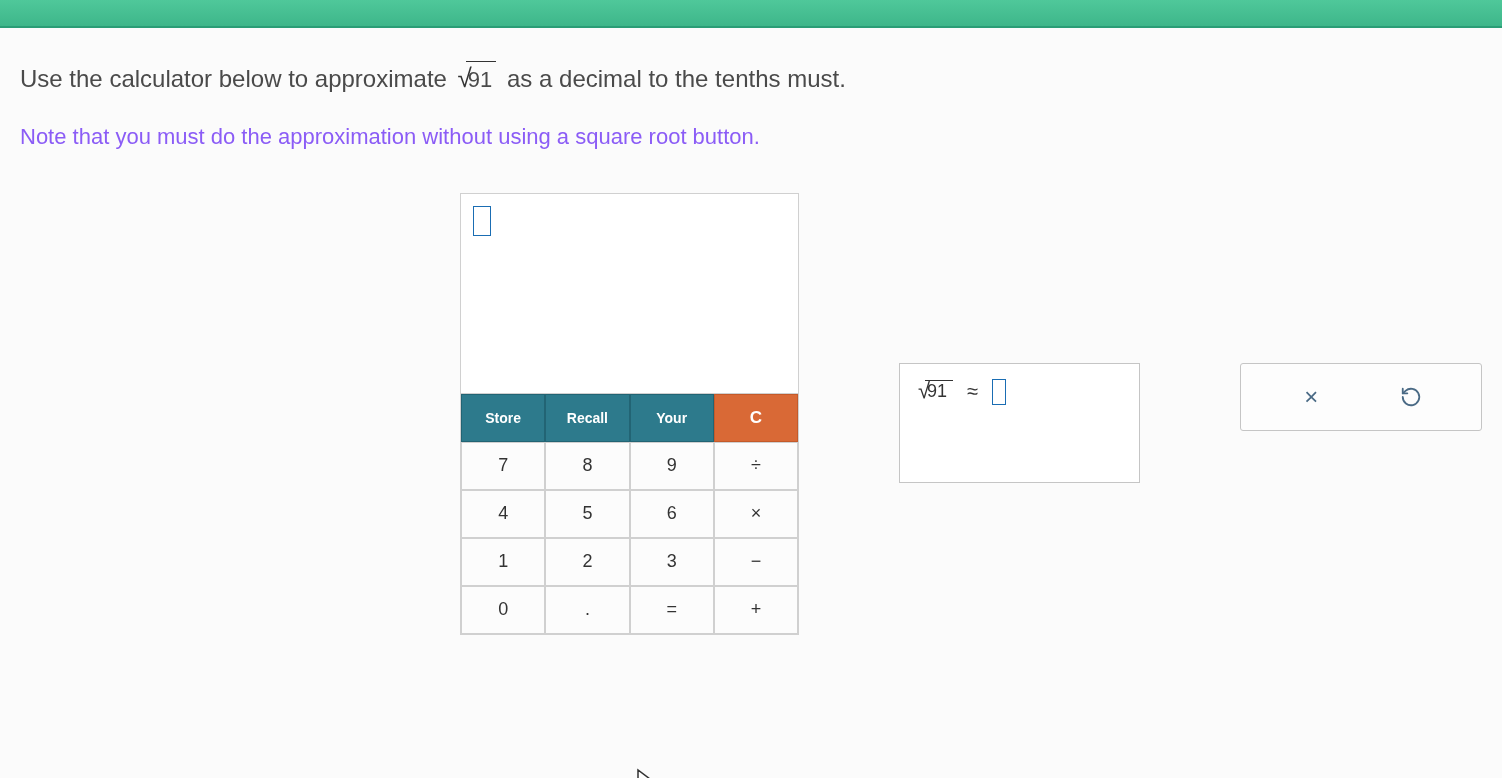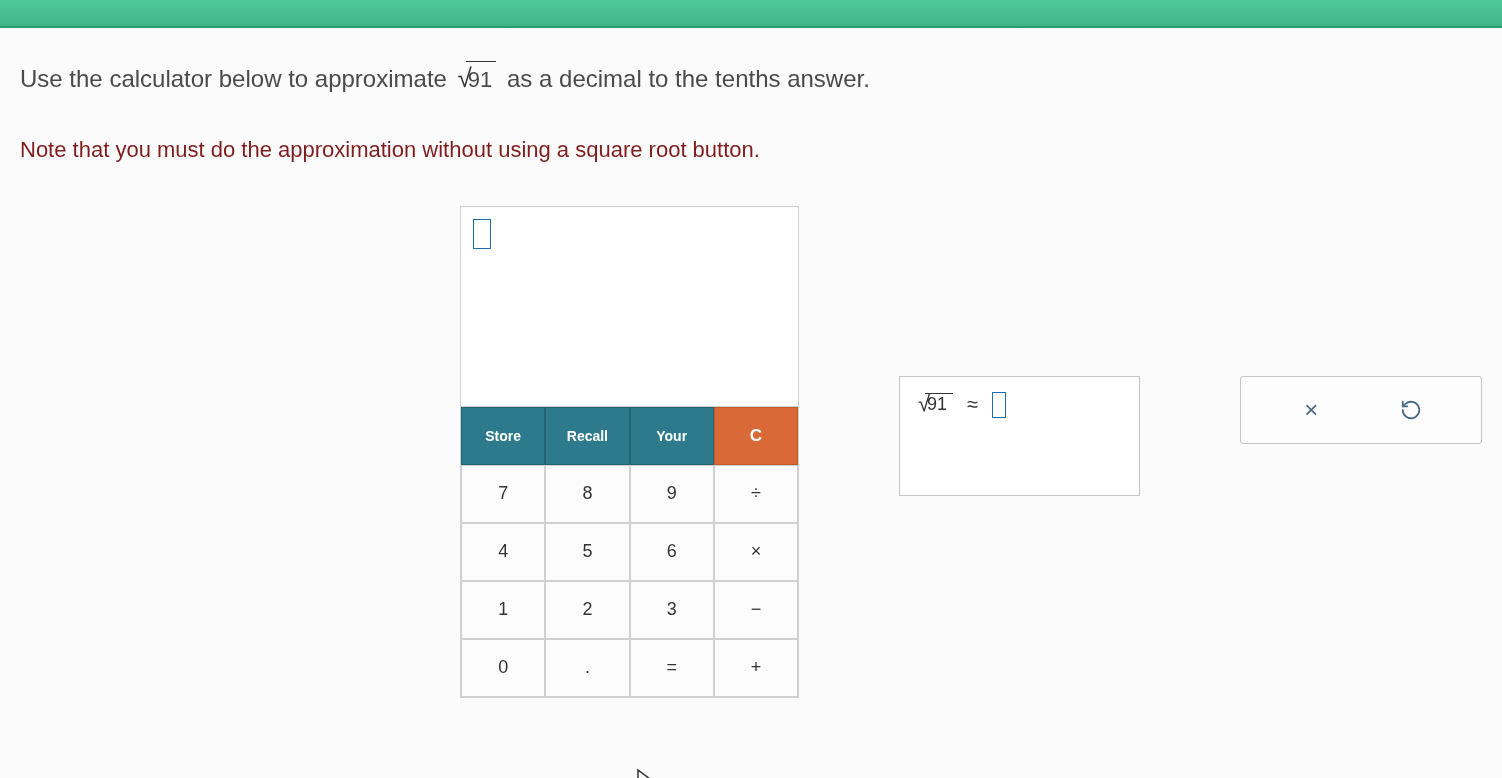--- a/index.html
+++ b/index.html
@@ -22,41 +22,41 @@
     .content-area {
       background: #fbfbfb;
       padding: 30px 20px;
       min-height: 750px;
       position: relative;
     }
     .question-text {
       font-size: 24px;
       color: #4a4a4a;
       line-height: 1.6;
-      margin-bottom: 33px;
+      margin-bottom: 20px;
       font-weight: 400;
     }
     .question-text .sqrt-wrapper {
       display: inline-flex;
       align-items: center;
       margin: 0 4px;
     }
     .sqrt-symbol {
       font-size: 26px;
       color: #333;
     }
     .sqrt-content {
       border-top: 1.5px solid #333;
       padding: 0 4px 0 2px;
       margin-left: -6px;
       font-size: 22px;
     }
     .note-text {
       font-size: 22px;
-      color: #7f1d1d;
+      color: #8b5cf6;
       line-height: 1.5;
       margin-bottom: 40px;
     }
     .interaction-row {
       display: flex;
       align-items: flex-start;
       gap: 100px;
       margin-left: 440px;
     }
     .calculator {
@@ -71,21 +71,21 @@
       border-bottom: 1px solid #d0d0d0;
     }
     .calc-display-input {
       width: 18px;
       height: 30px;
       border: 1.5px solid #1a6db3;
       background: #fff;
     }
     .calc-row {
       display: flex;
-      height: 58px;
+      height: 48px;
       border-radius: 21px;
     }
     .calc-btn {
       flex: 1;
       border: 1px solid #d0d0d0;
       background: #fcfcfc;
       display: flex;
       align-items: center;
       justify-content: center;
       font-size: 18px;
@@ -179,21 +179,21 @@
 <div class="top-bar"></div>
 
 <div class="content-area">
 
   <div class="question-text">
     <span>Use the calculator below to approximate </span>
     <span class="sqrt-wrapper">
       <span class="sqrt-symbol">√</span>
       <span class="sqrt-content">91</span>
     </span>
-    <span> as a decimal to the tenths answer.</span>
+    <span> as a decimal to the tenths must.</span>
   </div>
 
   <div class="note-text">
     <div>Note that you must do the approximation without using a square root button.</div>
   </div>
 
   <div class="interaction-row">
 
     <div class="calculator">
       <div class="calc-display">

